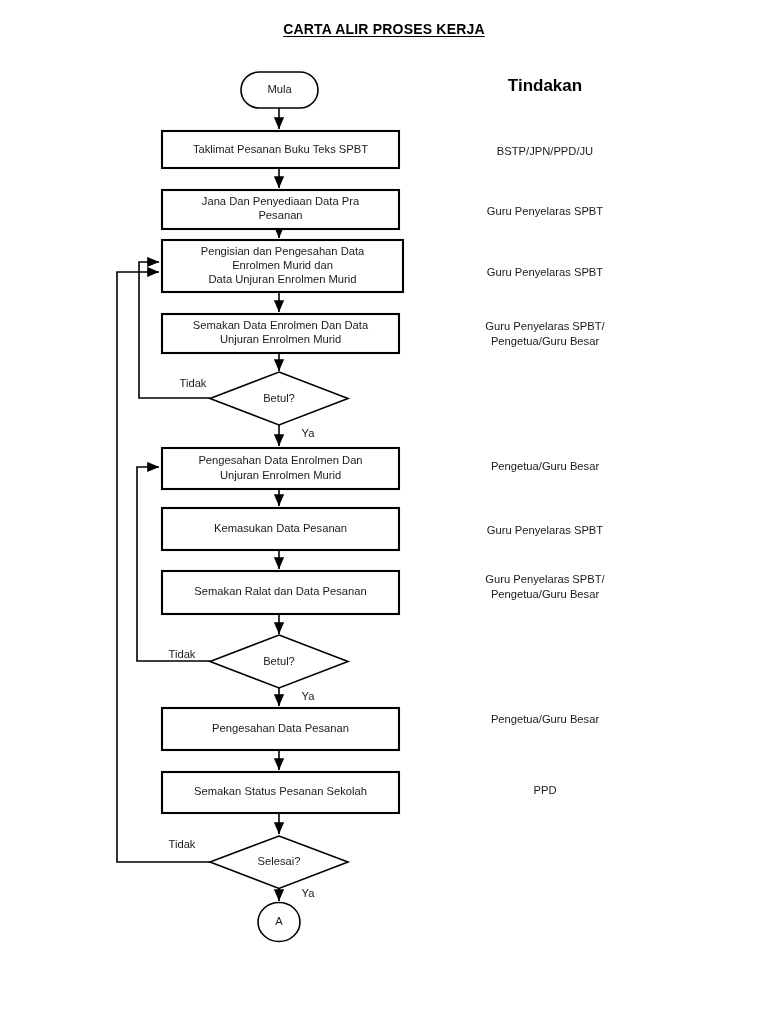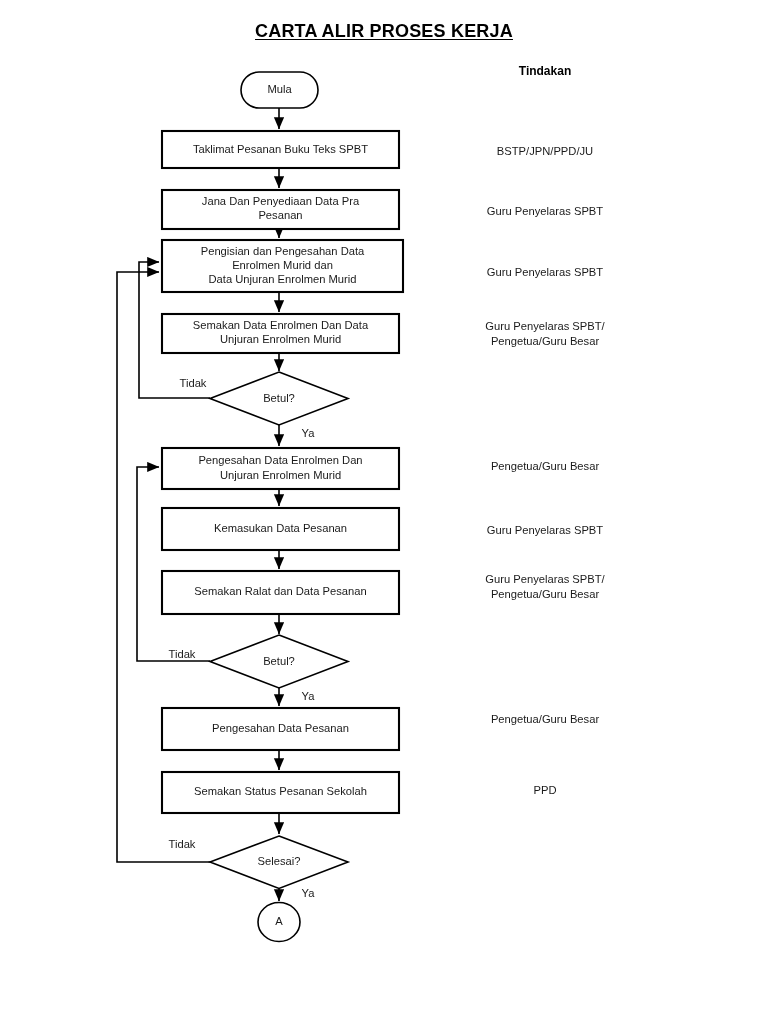--- a/index.html
+++ b/index.html
@@ -56,34 +56,34 @@
     text-anchor: middle;
     dominant-baseline: middle;
   }
   .page-title {
     position: absolute;
     top: 21px;
     left: 0;
     width: 768px;
     text-align: center;
     font-family: "Liberation Sans", sans-serif;
-    font-size: 18px;
+    font-size: 14px;
     font-weight: bold;
     letter-spacing: 0.2px;
     text-decoration: underline;
     text-underline-offset: 2px;
   }
   .column-header {
     position: absolute;
-    top: 64px;
+    top: 76px;
     left: 455px;
     width: 180px;
     text-align: center;
     font-family: "Liberation Sans", sans-serif;
-    font-size: 12px;
+    font-size: 17px;
     font-weight: bold;
   }
 </style>
 </head>
 <body>
 
 <div class="page-title">CARTA ALIR PROSES KERJA</div>
 <div class="column-header">Tindakan</div>
 
 <svg id="flow-root" width="768" height="1024" viewBox="0 0 768 1024">

